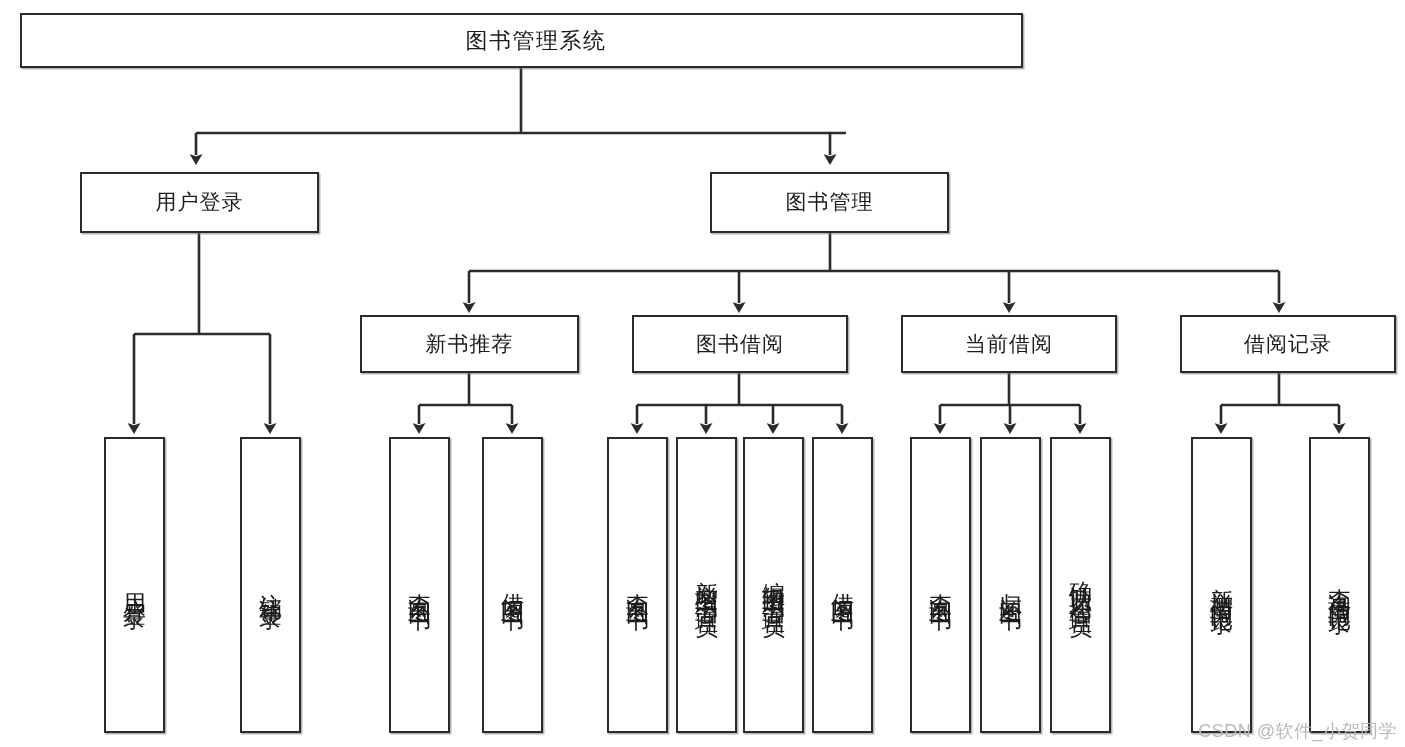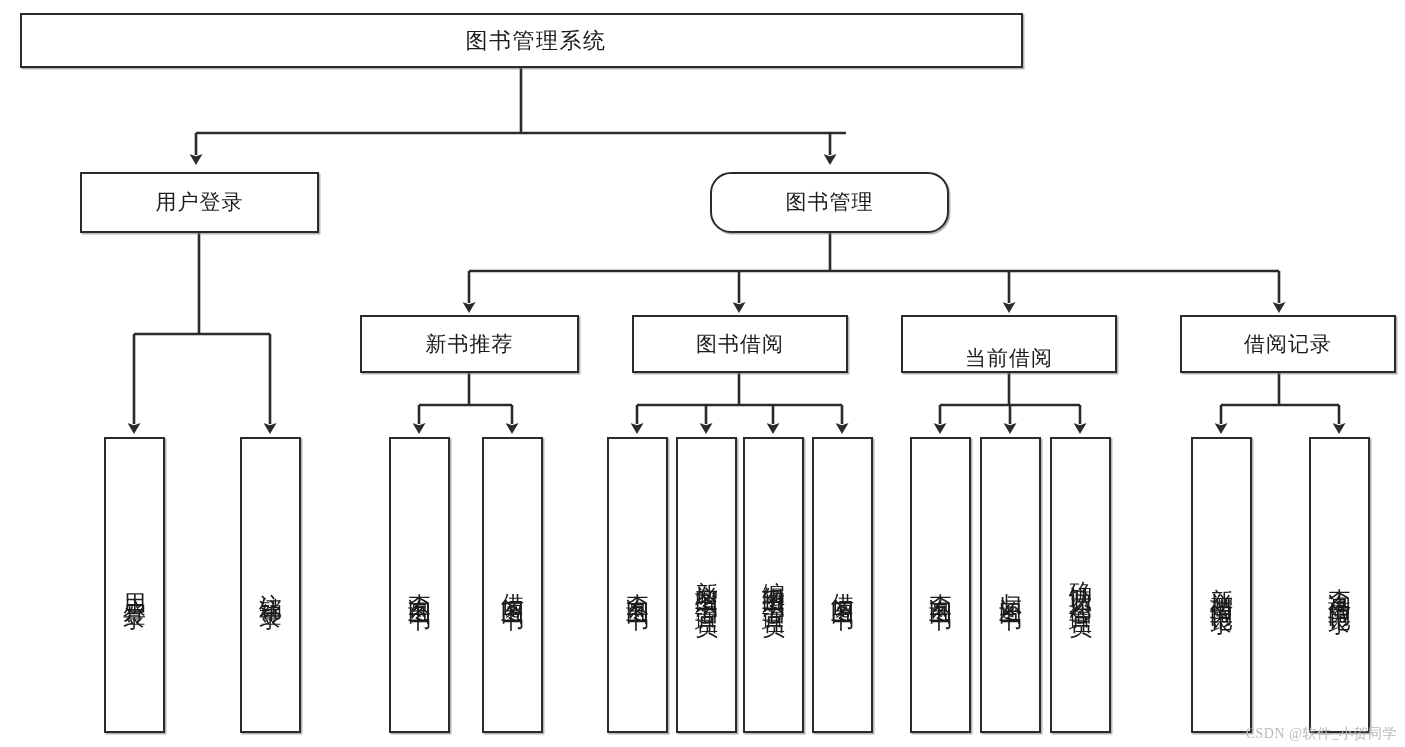--- a/index.html
+++ b/index.html
@@ -52,26 +52,25 @@
     font-size:23px;
     letter-spacing:5px;
     line-height:1;
     white-space:nowrap;
   }
 
   .watermark{
     position:absolute;
     right:8px;
     bottom:4px;
-    font-size:14px;
+    font-size:18px;
     color:#b9b9b9;
     letter-spacing:.5px;
     white-space:nowrap;
     pointer-events:none;
-    font-family:Liberation Serif, serif;
   }
 </style>
 </head>
 <body>
 
 <div id="stage">
 
   <svg id="wires" viewBox="0 0 1405 747" preserveAspectRatio="none" aria-hidden="true">
     <defs>
       <marker id="arrow" markerWidth="11" markerHeight="13" refX="1" refY="6.5" orient="auto" markerUnits="userSpaceOnUse">
@@ -123,33 +122,33 @@
   </svg>
 
   <div class="node horiz" id="n-root" style="left:20px;top:13px;width:1003px;height:55px;padding-left:29px;">
     <span class="label">图书管理系统</span>
   </div>
 
   <div class="node horiz" style="left:80px;top:172px;width:239px;height:61px;">
     <span class="label">用户登录</span>
   </div>
 
-  <div class="node horiz" style="left:710px;top:172px;width:239px;height:61px;border-radius:21px;">
+  <div class="node horiz" style="left:710px;top:172px;width:239px;height:61px;">
     <span class="label">图书管理</span>
   </div>
 
   <div class="node horiz" style="left:360px;top:315px;width:219px;height:58px;font-family:Liberation Serif, serif;">
     <span class="label">新书推荐</span>
   </div>
 
   <div class="node horiz" style="left:632px;top:315px;width:216px;height:58px;">
     <span class="label">图书借阅</span>
   </div>
 
-  <div class="node horiz" style="left:901px;top:315px;width:216px;height:58px;align-items:flex-end;">
+  <div class="node horiz" style="left:901px;top:315px;width:216px;height:58px;">
     <span class="label">当前借阅</span>
   </div>
 
   <div class="node horiz" style="left:1180px;top:315px;width:216px;height:58px;">
     <span class="label">借阅记录</span>
   </div>
 
   <div class="node vert" style="left:104px;top:437px;width:61px;height:296px;">
     <span class="label">用户登录</span>
   </div>

